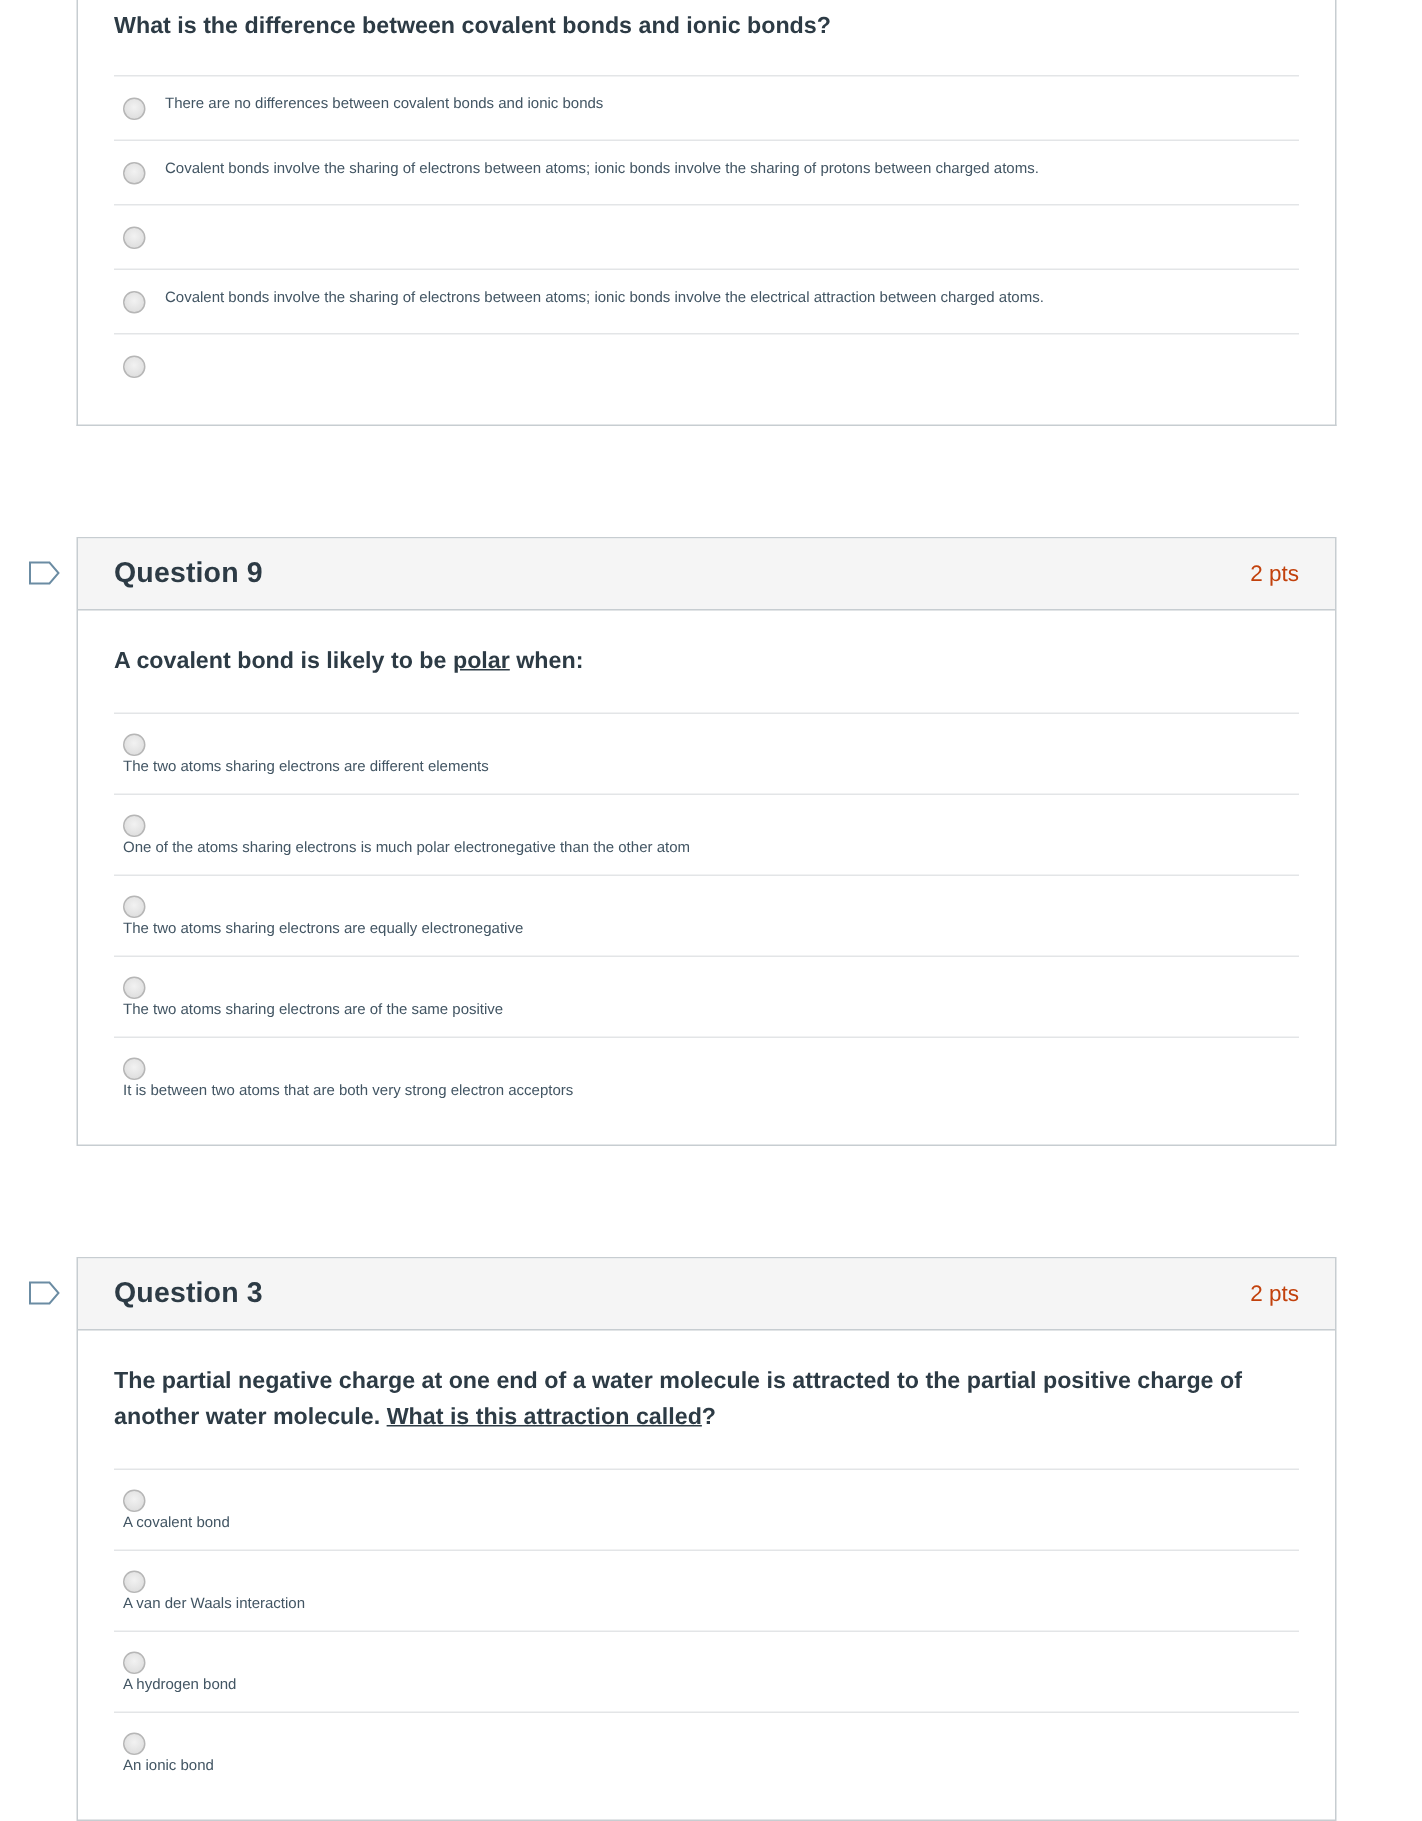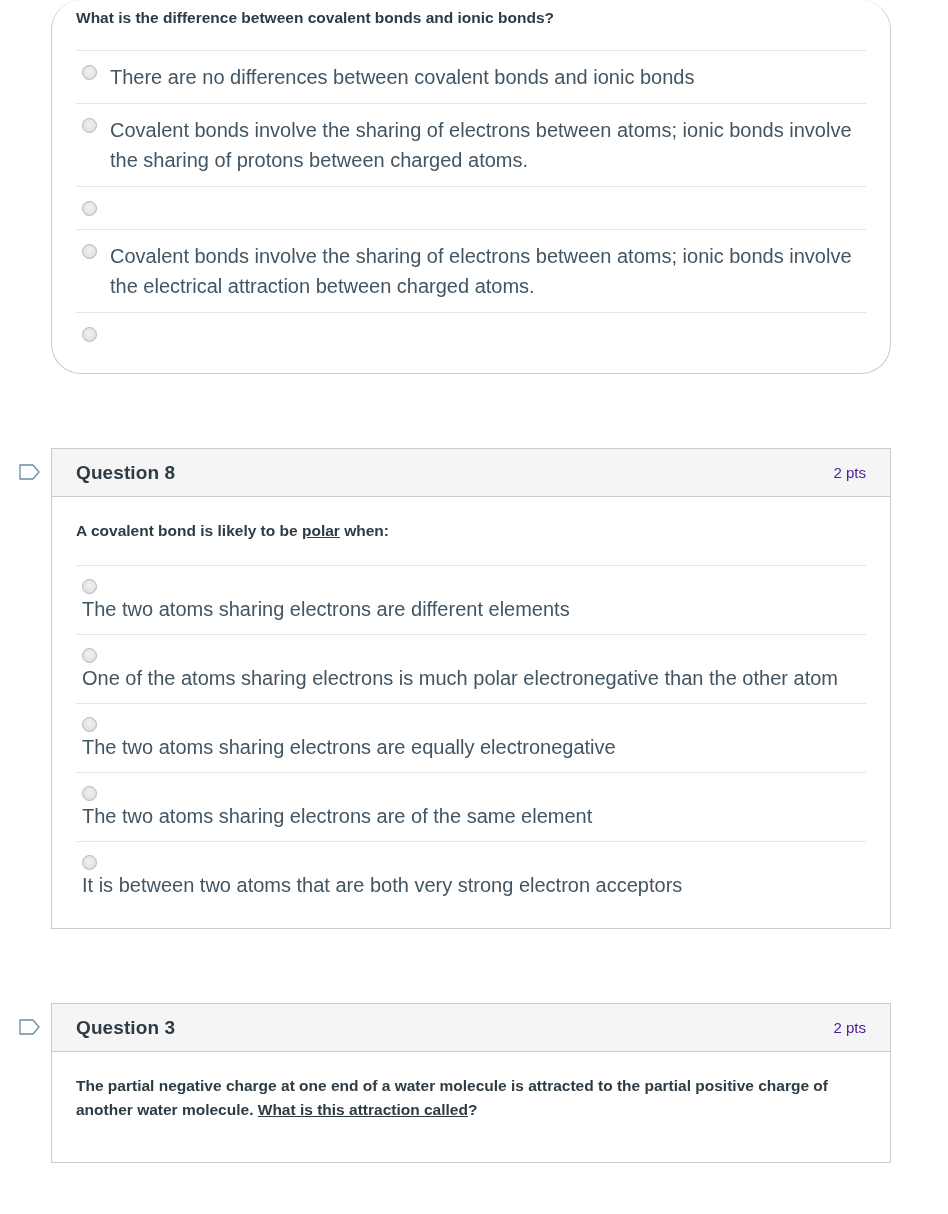--- a/index.html
+++ b/index.html
@@ -58,21 +58,21 @@
     box-sizing: border-box;
   }
   .question-title {
     font-size: 19px;
     font-weight: bold;
     color: #2d3b45;
     letter-spacing: 0.1px;
   }
   .question-points {
     font-size: 15px;
-    color: #4c1d95;
+    color: #c2410c;
   }
 
   .question-body {
     padding: 0 24px 18px 24px;
   }
 
   .question-text {
     font-size: 15.5px;
     font-weight: bold;
     line-height: 1.55;
@@ -109,34 +109,33 @@
     width: 13px;
     height: 13px;
     border-radius: 50%;
     border: 1px solid #b6b6b6;
     background: radial-gradient(circle at 50% 42%, #f2f2f2 0%, #e3e3e3 60%, #d8d8d8 100%);
     margin-top: 3px;
     margin-right: 13px;
   }
 
   .answer-text {
-    font-size: 20px;
+    font-size: 10px;
     line-height: 1.5;
     color: #425563;
     flex: 1 1 auto;
   }
 
   
   .gap-1 { height: 74px; }
   .gap-2 { height: 74px; }
 
   
   .card-clipped-top {
     border-top: none;
-    border-radius: 30px;
   }
 </style>
 </head>
 <body>
 
 <div class="page">
 
   <div class="question-block">
     <div class="question-card card-clipped-top">
       <div class="question-body">
@@ -170,21 +169,21 @@
   <div class="gap-1"></div>
 
   <div class="question-block">
     <div class="flag-slot" style="top:13px;">
       <svg class="flag-icon" viewBox="0 0 26 22">
         <path d="M3 4 L16 4 L22 11 L16 18 L3 18 Z" fill="none" stroke="#6b8ca3" stroke-width="1.3"></path>
       </svg>
     </div>
     <div class="question-card">
       <div class="question-header">
-        <span class="question-title">Question 8</span>
+        <span class="question-title">Question 9</span>
         <span class="question-points">2 pts</span>
       </div>
       <div class="question-body">
         <div class="question-text">
           <span>A covalent bond is likely to be </span><u>polar</u><span> when:</span>
         </div>
         <div class="answers compact">
           <div class="answer-row">
             <span class="radio"></span>
             <span class="answer-text">The two atoms sharing electrons are different elements</span>
@@ -192,21 +191,21 @@
           <div class="answer-row">
             <span class="radio"></span>
             <span class="answer-text">One of the atoms sharing electrons is much polar electronegative than the other atom</span>
           </div>
           <div class="answer-row">
             <span class="radio"></span>
             <span class="answer-text">The two atoms sharing electrons are equally electronegative</span>
           </div>
           <div class="answer-row">
             <span class="radio"></span>
-            <span class="answer-text">The two atoms sharing electrons are of the same element</span>
+            <span class="answer-text">The two atoms sharing electrons are of the same positive</span>
           </div>
           <div class="answer-row">
             <span class="radio"></span>
             <span class="answer-text">It is between two atoms that are both very strong electron acceptors</span>
           </div>
         </div>
       </div>
     </div>
   </div>
 
@@ -220,17 +219,35 @@
     </div>
     <div class="question-card">
       <div class="question-header">
         <span class="question-title">Question 3</span>
         <span class="question-points">2 pts</span>
       </div>
       <div class="question-body">
         <div class="question-text">
           <span>The partial negative charge at one end of a water molecule is attracted to the partial positive charge of another water molecule.  </span><u>What is this attraction called</u><span>?</span>
         </div>
+        <div class="answers compact">
+          <div class="answer-row">
+            <span class="radio"></span>
+            <span class="answer-text">A covalent bond</span>
+          </div>
+          <div class="answer-row">
+            <span class="radio"></span>
+            <span class="answer-text">A van der Waals interaction</span>
+          </div>
+          <div class="answer-row">
+            <span class="radio"></span>
+            <span class="answer-text">A hydrogen bond</span>
+          </div>
+          <div class="answer-row">
+            <span class="radio"></span>
+            <span class="answer-text">An ionic bond</span>
+          </div>
+        </div>
       </div>
     </div>
   </div>
 
 </div>
 
 </body></html>

